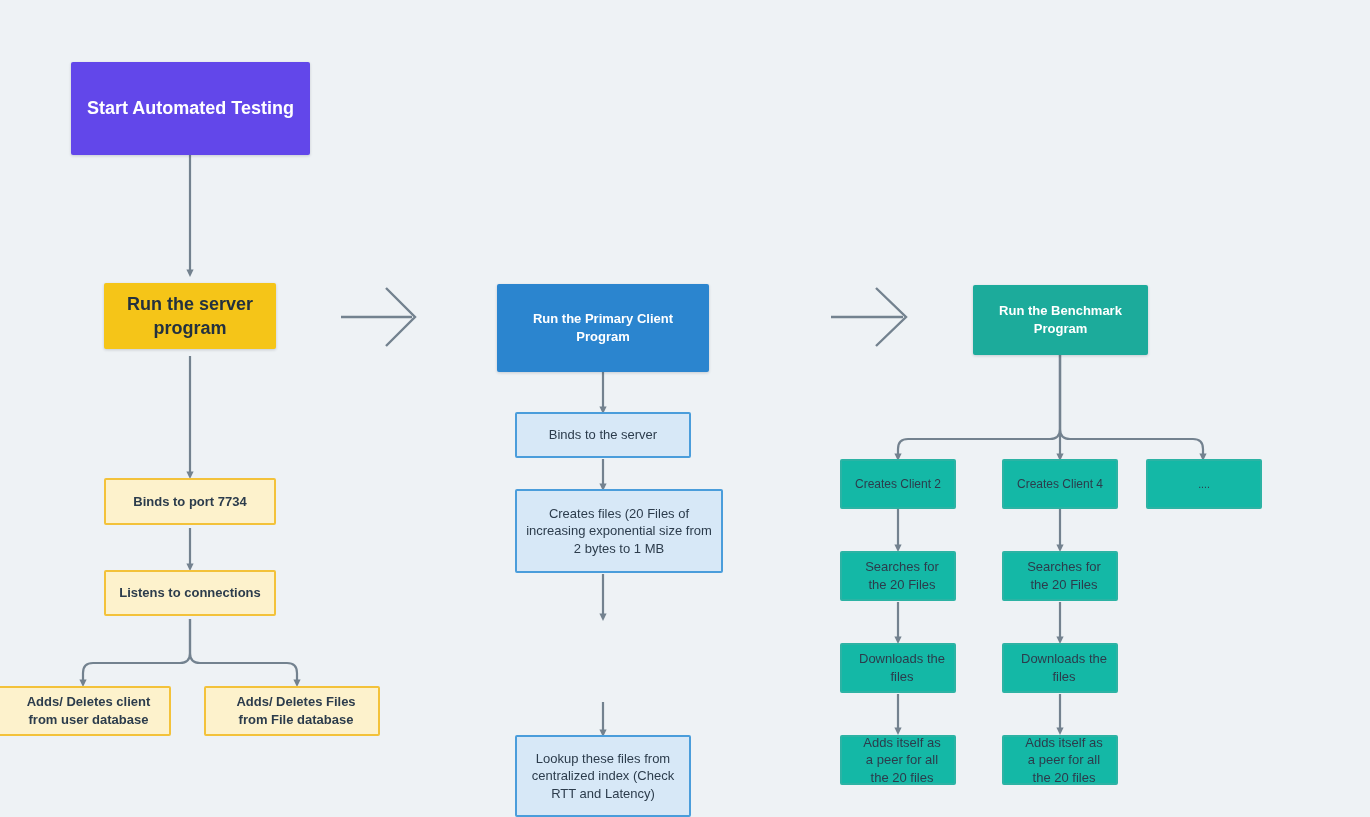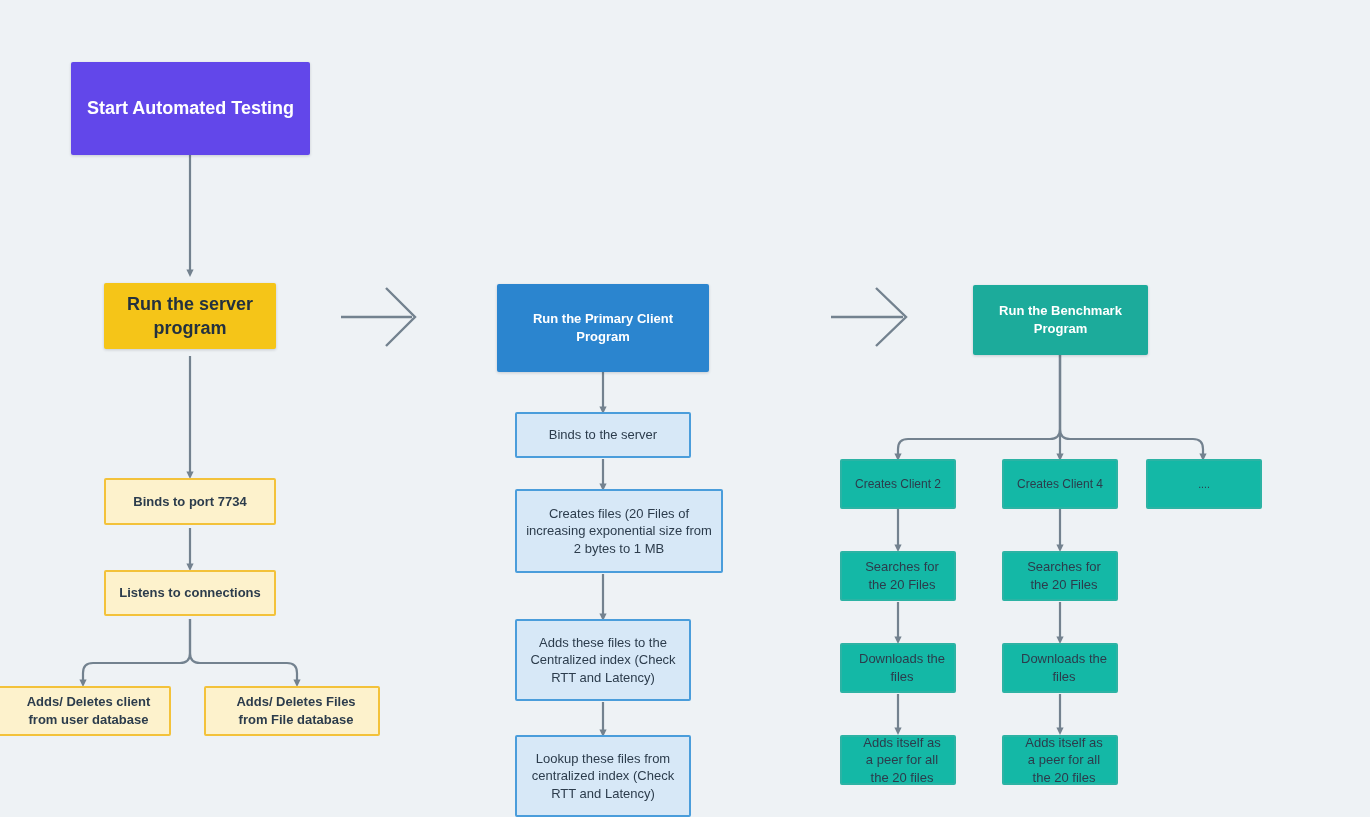--- a/index.html
+++ b/index.html
@@ -125,21 +125,20 @@
   <div class="node sub sub-yellow fs11" style="left:-2px; top:686px; width:173px; height:50px;">Adds/ Deletes client from user database</div>
 
   <div class="node sub sub-yellow fs11" style="left:204px; top:686px; width:176px; height:50px;">Adds/ Deletes Files from File database</div>
 
   <div class="node hdr hdr-blue fs13" style="left:497px; top:284px; width:212px; height:88px;">Run the Primary Client Program</div>
 
   <div class="node sub sub-blue fs13" style="left:515px; top:412px; width:176px; height:46px;">Binds to the server</div>
 
   <div class="node sub sub-blue fs13" style="left:515px; top:489px; width:208px; height:84px;">Creates files (20 Files of increasing exponential size from 2 bytes to 1 MB</div>
 
-  <div class="node sub sub-blue fs13" style="left:515px; top:619px; width:176px; height:82px;">Adds these files to the Centralized index (Check RTT and Latency)</div>
 
   <div class="node sub sub-blue fs13" style="left:515px; top:735px; width:176px; height:82px;">Lookup these files from centralized index (Check RTT and Latency)</div>
 
   <div class="node hdr hdr-teal fs13" style="left:973px; top:285px; width:175px; height:70px;">Run the Benchmark Program</div>
 
   <div class="node sub sub-teal fs12" style="left:840px; top:459px; width:116px; height:50px;">Creates Client 2</div>
 
   <div class="node sub sub-teal fs12" style="left:1002px; top:459px; width:116px; height:50px;">Creates Client 4</div>
 
   <div class="node sub sub-teal fs10" style="left:1146px; top:459px; width:116px; height:50px;">....</div>

